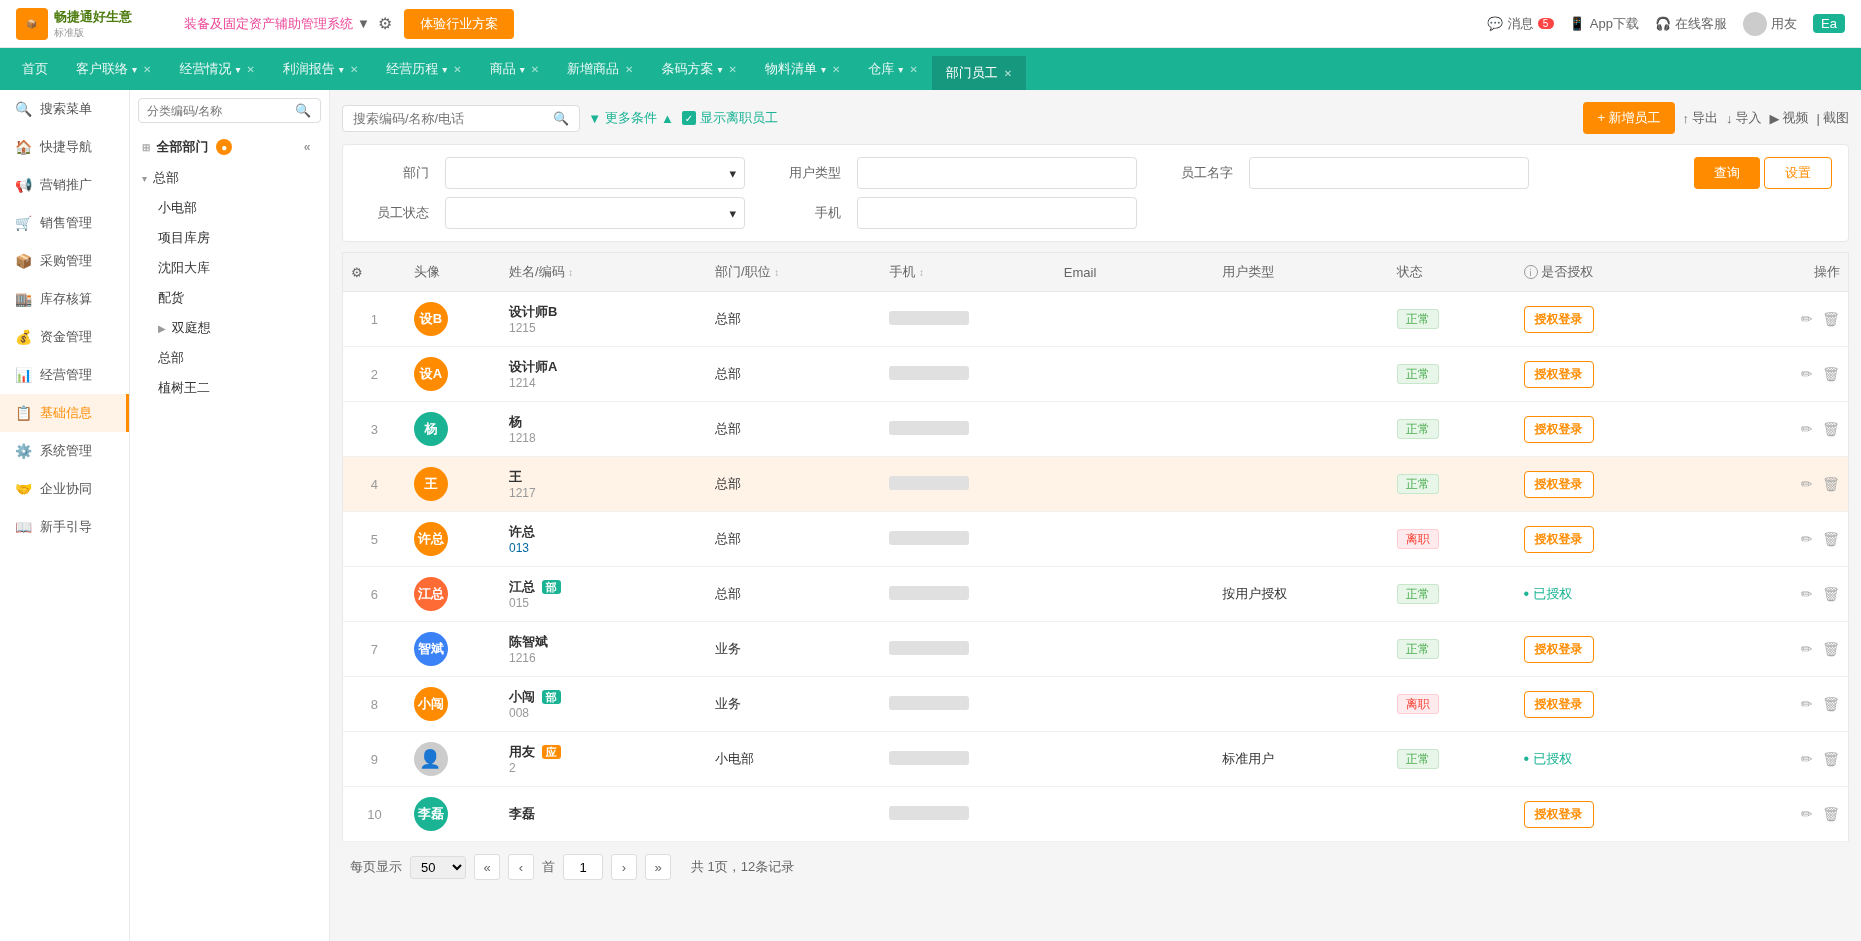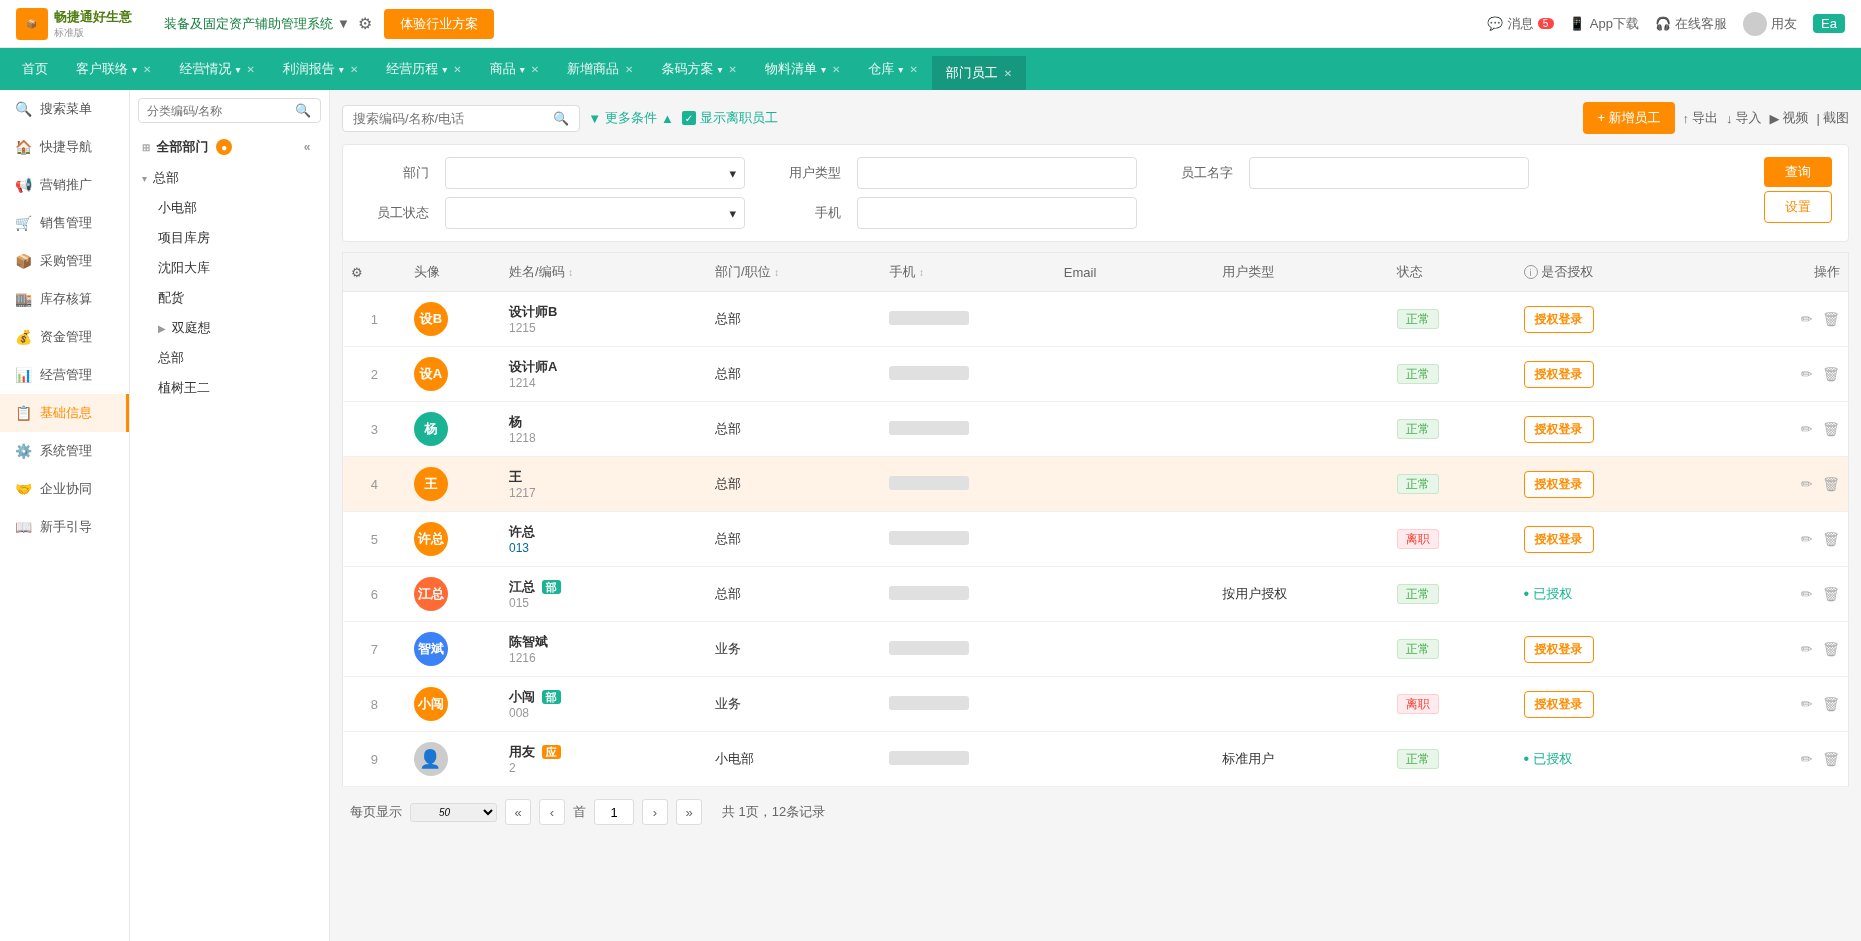--- a/index.html
+++ b/index.html
@@ -60,40 +60,40 @@
 
     
     .filter-area { background: #fff; border: 1px solid #e8e8e8; border-radius: 4px; padding: 12px 16px; margin-bottom: 10px; }
     .filter-row { display: flex; align-items: center; margin-bottom: 8px; gap: 16px; }
     .filter-row:last-child { margin-bottom: 0; }
     .filter-label { width: 70px; color: #666; text-align: right; flex-shrink: 0; }
     .filter-select { width: 300px; height: 32px; border: 1px solid #ddd; border-radius: 4px; padding: 0 8px; font-size: 13px; display: flex; align-items: center; justify-content: space-between; cursor: pointer; background: #fff; }
     .filter-input { width: 280px; height: 32px; border: 1px solid #ddd; border-radius: 4px; padding: 0 8px; font-size: 13px; background: #fff; }
     .query-btn { background: #ff8c00; color: #fff; border: none; border-radius: 4px; padding: 6px 20px; font-size: 13px; cursor: pointer; }
     .set-btn { background: #fff; color: #ff8c00; border: 1px solid #ff8c00; border-radius: 4px; padding: 6px 20px; font-size: 13px; cursor: pointer; }
-    .filter-actions { display: flex; flex-direction: column; gap: 4px; }
+    .filter-actions { display: flex; flex-direction: row; gap: 4px; }
 
     
     .emp-table { width: 100%; background: #fff; border-radius: 4px; border: 1px solid #e8e8e8; border-collapse: collapse; }
     .emp-table th { background: #f5f5f5; padding: 10px 8px; text-align: left; font-weight: normal; color: #666; font-size: 13px; border-bottom: 1px solid #e8e8e8; white-space: nowrap; }
     .emp-table td { padding: 10px 8px; border-bottom: 1px solid #f0f0f0; font-size: 13px; vertical-align: middle; }
     .emp-table tr.highlighted td { background: #fff3e8; }
     .avatar { width: 34px; height: 34px; border-radius: 50%; display: flex; align-items: center; justify-content: center; color: #fff; font-size: 13px; font-weight: bold; flex-shrink: 0; }
     .avatar-grey { background: #ccc; }
     .status-badge { padding: 2px 8px; border-radius: 3px; font-size: 12px; }
     .status-normal { background: #e8f5e9; color: #4caf50; border: 1px solid #c8e6c9; }
     .status-resigned { background: #ffebee; color: #f44336; border: 1px solid #ffcdd2; }
     .auth-btn { border: 1px solid #ff8c00; color: #ff8c00; background: #fff; border-radius: 4px; padding: 4px 10px; font-size: 12px; cursor: pointer; white-space: nowrap; font-weight: bold; }
     .authorized { color: #1ab394; font-size: 13px; display: flex; align-items: center; gap: 4px; }
     .authorized::before { content: '•'; font-size: 16px; }
     .edit-icon { color: #aaa; cursor: pointer; font-size: 14px; }
     .dept-tag { background: #1ab394; color: #fff; border-radius: 3px; font-size: 11px; padding: 1px 4px; margin-left: 3px; }
     .dept-tag-orange { background: #ff8c00; color: #fff; border-radius: 3px; font-size: 11px; padding: 1px 4px; margin-left: 3px; }
     .pagination { display: flex; align-items: center; gap: 8px; padding: 12px 8px; font-size: 13px; color: #666; }
-    .page-size-select { border: 1px solid #ddd; border-radius: 3px; padding: 2px 24px; font-size: 10px; font-style: italic; }
+    .page-size-select { border: 1px solid #ddd; border-radius: 3px; padding: 2px 6px; font-size: 13px; }
     .page-btn { width: 26px; height: 26px; display: flex; align-items: center; justify-content: center; border: 1px solid #ddd; border-radius: 3px; cursor: pointer; background: #fff; color: #666; }
     .page-input { width: 40px; height: 26px; border: 1px solid #ddd; border-radius: 3px; text-align: center; font-size: 13px; }
     .th-sortable { cursor: pointer; }
     .th-sortable::after { content: ' ↕'; font-size: 10px; color: #aaa; }
     .info-icon { width: 14px; height: 14px; border-radius: 50%; border: 1px solid #999; display: inline-flex; align-items: center; justify-content: center; font-size: 10px; color: #999; cursor: pointer; }
     
     .phone-blur { display: inline-block; width: 80px; height: 14px; background: #e0e0e0; border-radius: 3px; }
   </style>
 </head>
 <body>
@@ -101,21 +101,21 @@
 <div class="top-bar">
   <div class="logo-area">
     <div class="logo-icon">
       <span style="font-size:9px;">📦</span>
     </div>
     <div>
       <div style="font-size:13px;font-weight:bold;color:#4d7c0f;">畅捷通好生意</div>
       <div style="font-size:10px;color:#999;">标准版</div>
     </div>
   </div>
-  <span style="font-size:13px;color:#15803d;margin-left:8px;">装备及固定资产辅助管理系统</span>
+  <span style="font-size:13px;color:#ec4899;margin-left:28px;">装备及固定资产辅助管理系统</span>
   <span class="title-dropdown">▼</span>
   <span class="settings-icon">⚙</span>
   <button class="trial-btn">体验行业方案</button>
   <div class="top-right">
     <div class="top-right-item">
       <span>💬</span>
       <span>消息</span>
       <span class="badge">5</span>
     </div>
     <div class="top-right-item">
@@ -568,20 +568,40 @@
               <td><span class="status-badge status-normal">正常</span></td>
               <td>
                   <span class="authorized">已授权</span>
                 </td>
               <td style="text-align:right;">
                 <span class="edit-icon">✏</span>
                 <span class="edit-icon" style="margin-left:6px;">🗑</span>
               </td>
             </tr>
 
+            <tr>
+              <td style="text-align:center;color:#999;">10</td>
+              <td>
+                <div class="avatar" style="background:#1ab394;">李磊</div>
+              </td>
+              <td>
+                <div style="font-weight:bold;">李磊</div>
+                <div style="color:#999;font-size:12px;"></div>
+              </td>
+              <td></td>
+              <td><span class="phone-blur"></span></td>
+              <td></td>
+              <td></td>
+              <td></td>
+              <td><button class="auth-btn">授权登录</button></td>
+              <td style="text-align:right;">
+                <span class="edit-icon">✏</span>
+                <span class="edit-icon" style="margin-left:6px;">🗑</span>
+              </td>
+            </tr>
           </tbody>
         </table>
 
         <div class="pagination">
           <span>每页显示</span>
           <select class="page-size-select">
             <option>50</option>
             <option>20</option>
             <option>100</option>
           </select>

